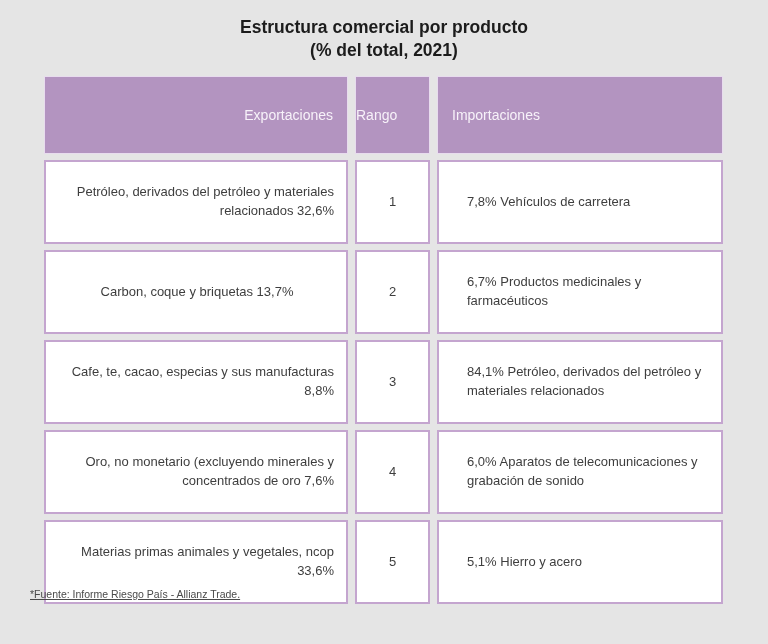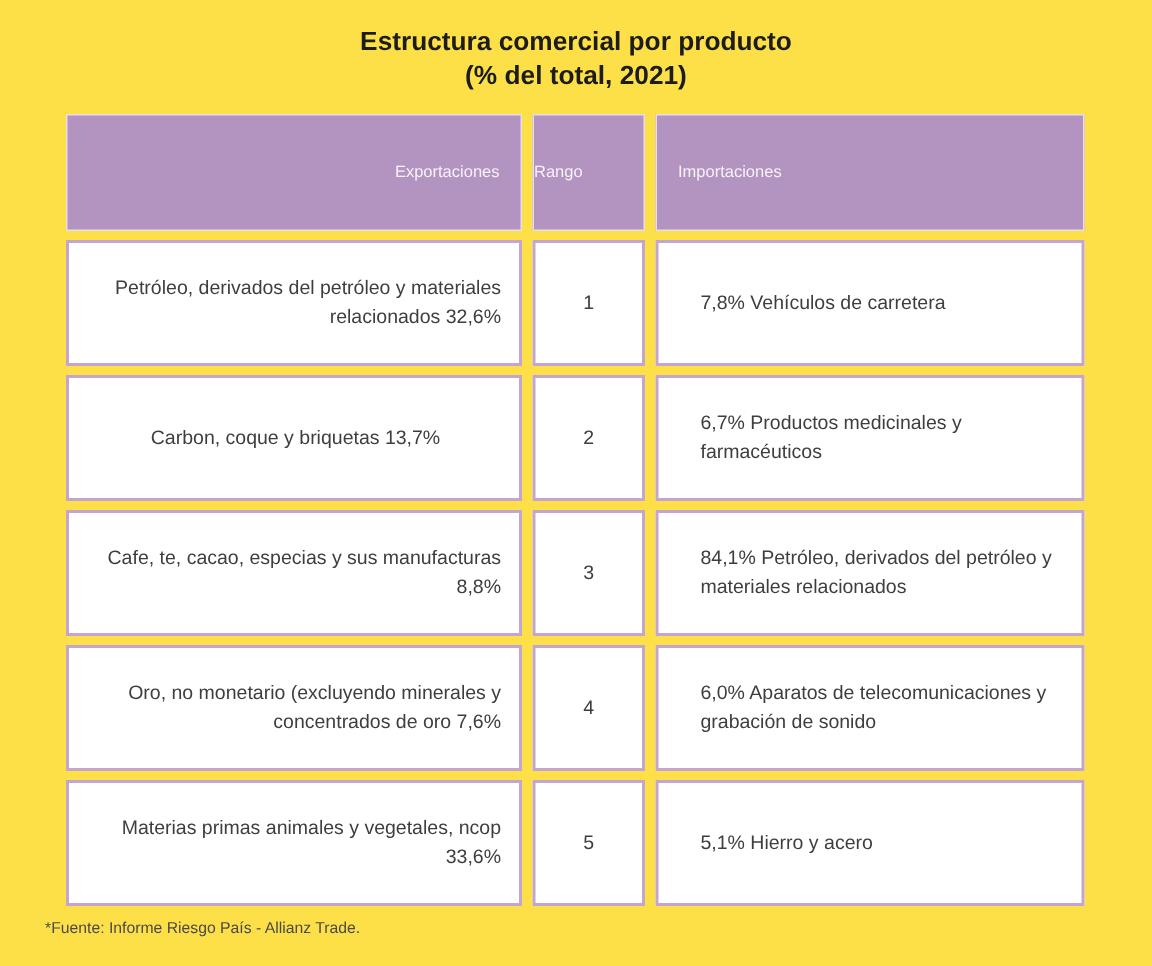--- a/index.html
+++ b/index.html
@@ -11,21 +11,21 @@
     --title-text: #1c1c1c;
     --note-text: #4a4a4a;
   }
   * { box-sizing: border-box; margin: 0; padding: 0; }
   html, body {
     width: 768px; height: 644px;
     background: #ffffff;
     font-family: "Liberation Sans", sans-serif;
     overflow: hidden;
   }
-  .page { position: relative; width: 768px; height: 644px; background: #fde047; }
+  .page { position: relative; width: 768px; height: 644px; background: #e5e5e5; }
 
   .title-block {
     position: absolute;
     top: 16px; left: 0; width: 768px;
     text-align: center;
     color: var(--title-text);
     font-weight: bold;
     font-size: 17.5px;
     line-height: 1.32;
   }
@@ -37,21 +37,21 @@
     grid-template-columns: 304px 75px 286px;
     grid-template-rows: 78px repeat(5, 84px);
     column-gap: 7px;
     row-gap: 6px;
   }
 
   .hcell {
     background: var(--header-bg);
     border: 1.5px solid var(--header-outline);
     color: var(--header-text);
-    font-size: 11px;
+    font-size: 14px;
     display: flex;
     align-items: center;
   }
   .hcell.right { justify-content: flex-end; padding-right: 14px; }
   .hcell.center { justify-content: flex-start; }
   .hcell.left { justify-content: flex-start; padding-left: 14px; }
 
   .cell {
     background: #ffffff;
     border: 2px solid var(--cell-border);
@@ -60,23 +60,24 @@
     line-height: 1.45;
     display: flex;
     align-items: center;
   }
   .cell.export { justify-content: center; text-align: right; padding: 6px 12px 6px 14px; }
   .cell.rank   { justify-content: center; text-align: center; }
   .cell.import { justify-content: flex-start; text-align: left; padding: 6px 14px 6px 28px; }
 
   .source-note {
     position: absolute;
-    left: 30px; top: 613px;
+    left: 30px; top: 588px;
     font-size: 10.5px;
     color: var(--note-text);
+    text-decoration: underline;
   }
 </style>
 </head>
 <body>
 
 <div class="page">
 
   <div class="title-block">
     <div>Estructura comercial por producto</div>
     <div>(% del total, 2021)</div>

